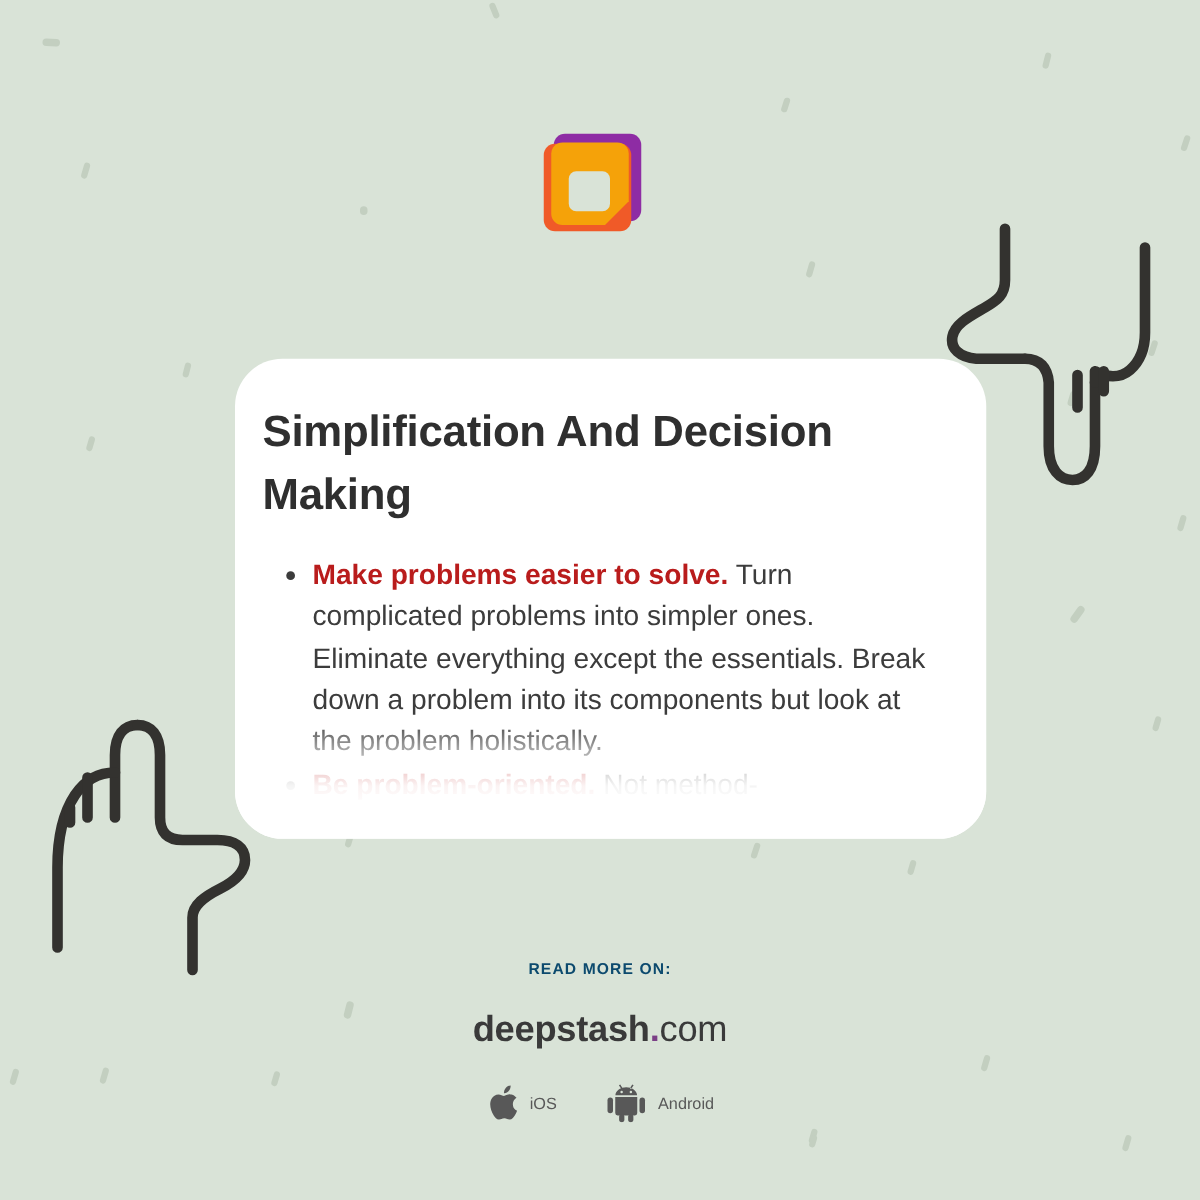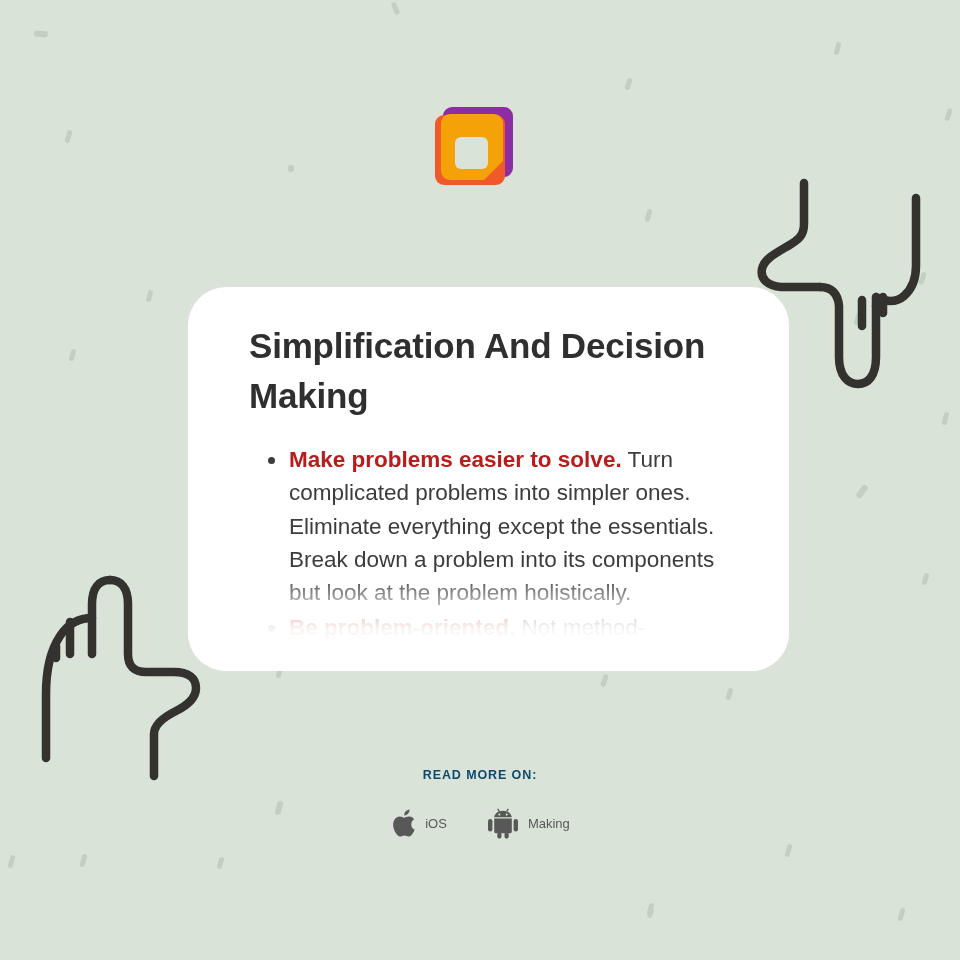--- a/index.html
+++ b/index.html
@@ -79,21 +79,21 @@
     width: 601px;
     height: 384px;
     background: #ffffff;
     border-radius: 38px;
     overflow: hidden;
   }
   #card-inner {
     position: absolute;
     left: 0; top: 0;
     width: 601px;
-    padding: 34px 42px 0 61px;
+    padding: 34px 42px 0 22px;
     box-sizing: border-box;
   }
   #card-title {
     font-family: "Liberation Sans", sans-serif;
     font-size: 35px;
     line-height: 50px;
     font-weight: bold;
     color: #2f2f2f;
     letter-spacing: -0.2px;
     margin: 0 0 22px 0;
@@ -266,20 +266,23 @@
           <span class="bullet-dot"></span><span class="bullet-lead">Be problem-oriented.</span> <span>Not method-</span>
         </li>
       </ul>
     </div>
     <div id="card-fade"></div>
   </div>
 
   <div id="footer">
     <div id="read-more-on">READ MORE ON:</div>
 
+    <div id="brand">
+      <span id="brand-name">deepstash</span><span id="brand-dot">.</span><span id="brand-tld">com</span>
+    </div>
 
     <div id="stores">
       <div class="store">
         <span>
           <svg width="26" height="31" viewBox="0 0 26 31" xmlns="http://www.w3.org/2000/svg">
             <path d="M21.3 16.4c0-3.5 2.8-5.1 2.9-5.2-1.6-2.3-4-2.7-4.9-2.7-2.1-.2-4.1 1.2-5.1 1.2-1.1 0-2.7-1.2-4.4-1.2-2.3.1-4.4 1.3-5.5 3.4-2.4 4.1-.6 10.1 1.7 13.4 1.1 1.6 2.4 3.4 4.2 3.3 1.7-.1 2.3-1.1 4.3-1.1s2.6 1.1 4.3 1c1.8 0 2.9-1.6 4-3.2 1.3-1.9 1.8-3.7 1.8-3.8-.1 0-3.4-1.3-3.3-5.1z" fill="#585858"></path>
             <path d="M18.1 5.6c.9-1.1 1.5-2.7 1.4-4.2-1.3.1-3 .9-3.9 2-.8 1-1.6 2.6-1.4 4.1 1.5.1 3-.8 3.9-1.9z" fill="#585858"></path>
           </svg>
         </span>
         <span class="store-label">iOS</span>
@@ -293,18 +296,18 @@
               <rect x="26.6" y="11" width="4.4" height="12.5" rx="2.2"></rect>
               <path d="M7.2 10.6h17.6v12.8a1.9 1.9 0 0 1-1.9 1.9H9.1a1.9 1.9 0 0 1-1.9-1.9z"></path>
               <rect x="10.3" y="24.3" width="4.2" height="6.4" rx="2.1"></rect>
               <rect x="17.5" y="24.3" width="4.2" height="6.4" rx="2.1"></rect>
               <path d="M7.3 9.2C7.6 5.6 11.4 2.8 16 2.8s8.4 2.8 8.7 6.4zM11.2 0.6l1.9 2.9-1 .7-2-3zM20.8 0.6l-1.9 2.9 1 .7 2-3z"></path>
             </g>
             <circle cx="12.3" cy="6.6" r="1" fill="#d9e3d7"></circle>
             <circle cx="19.7" cy="6.6" r="1" fill="#d9e3d7"></circle>
           </svg>
         </span>
-        <span class="store-label">Making</span>
+        <span class="store-label">Android</span>
       </div>
     </div>
   </div>
 
 </div>
 
 </body></html>

